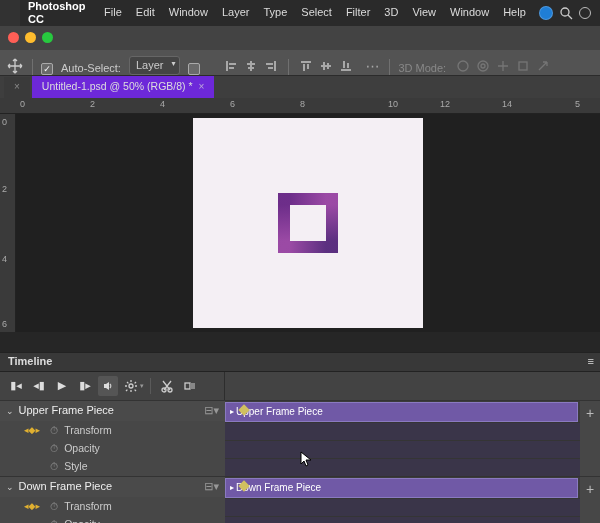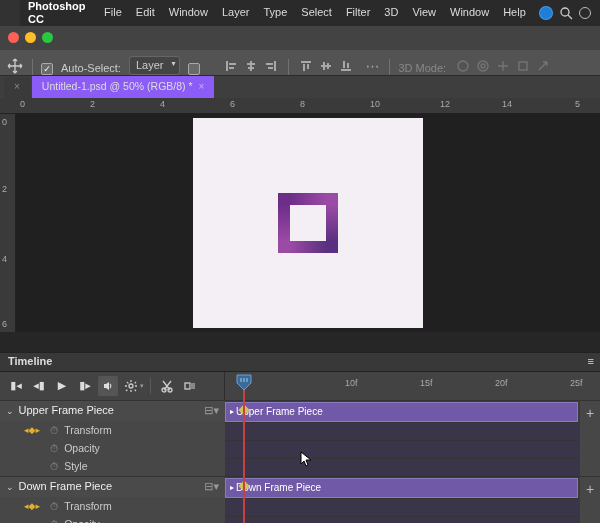--- a/index.html
+++ b/index.html
@@ -22,21 +22,21 @@
   .move-icon svg { display:block;}
   .chk { width:12px; height:12px; border:1px solid #aaa; border-radius:2px; display:inline-flex; align-items:center; justify-content:center; background:#6a6a6a;}
   .chk.on::after { content:"✓"; font-size:9px; color:#fff;}
   .sel { padding:2px 16px 2px 6px; background:#444; border:1px solid #666; border-radius:3px; position:relative;}
   .sel::after { content:"▾"; position:absolute; right:4px; top:2px; font-size:8px; color:#ccc;}
   .optbar .icn { width:18px; height:18px; display:flex; align-items:center; justify-content:center; opacity:.7;}
   .optbar .group { display:flex; gap:2px;}
   .bar-sep { width:1px; height:16px; background:#707070;}
   
   .tabs { height:22px; background:#3e3e3e; display:flex; align-items:flex-end; padding-left:4px;}
-  .tab { padding:4px 10px 5px; background:#8b5cf6; color:#ddd; font-size:10.5px; display:flex; align-items:center; gap:6px; margin-right:2px;}
+  .tab { padding:4px 10px 5px; background:#6d28d9; color:#ddd; font-size:10.5px; display:flex; align-items:center; gap:6px; margin-right:2px;}
   .tab.inactive { background:#3a3a3a; color:#aaa;}
   .tab .x { font-size:10px; opacity:.7;}
   
   .workspace { position:relative; height:254px; background:#262626;}
   .ruler-h { height:16px; background:#3a3a3a; border-bottom:1px solid #222; position:relative;}
   .ruler-h span { position:absolute; top:1px; color:#aaa; font-size:9px;}
   .ruler-v { width:16px; background:#3a3a3a; border-right:1px solid #222; position:absolute; left:0; top:16px; bottom:20px; z-index:2;}
   .ruler-v span { position:absolute; left:2px; color:#aaa; font-size:9px;}
   .canvas-area { position:absolute; left:16px; right:0; top:16px; bottom:20px; background:#202020; display:flex; align-items:center; justify-content:center;}
   .artboard { width:230px; height:210px; background:#f4eff4; display:flex; align-items:center; justify-content:center;}
@@ -221,21 +221,21 @@
   </div>
 </div>
 
 <div class="workspace">
   <div class="ruler-h">
     <span style="left:20px">0</span>
     <span style="left:90px">2</span>
     <span style="left:160px">4</span>
     <span style="left:230px">6</span>
     <span style="left:300px">8</span>
-    <span style="left:370px">10</span>
+    <span style="left:388px">10</span>
     <span style="left:440px">12</span>
     <span style="left:502px">14</span>
     <span style="left:575px">5</span>
   </div>
   <div class="ruler-v">
     <span style="top:3px">0</span>
     <span style="top:70px">2</span>
     <span style="top:140px">4</span>
     <span style="top:205px">6</span>
   </div>
@@ -281,33 +281,20 @@
             <path d="M4 11L11 2M10 11L3 2" class="ico-line"></path>
           </svg>
       </span>
       <span class="btn">
         <svg width="14" height="14">
             <rect x="2" y="4" width="5" height="6" class="ico-line"></rect>
             <rect x="7" y="4" width="5" height="6" fill="#888"></rect>
           </svg>
       </span>
     </div>
-    <div class="tl-ruler">
-      <div class="playhead">
-        <svg width="16" height="18">
-            <path d="M1 1h14v8l-7 7-7-7z" fill="#3a6a9a" stroke="#6aa0d0"></path>
-            <path d="M5 4v4M8 4v4M11 4v4" stroke="#aac8e8" stroke-width="1"></path>
-          </svg>
-        <div class="line"></div>
-      </div>
-      <span class="tick" style="left:120px">10f</span>
-      <span class="tick" style="left:195px">15f</span>
-      <span class="tick" style="left:270px">20f</span>
-      <span class="tick" style="left:345px">25f</span>
-    </div>
   </div>
 
   <div class="layer-row">
     <div class="lbl">
       <div class="head">
         <span class="chv">⌄</span>
         <span class="nm">Upper Frame Piece</span>
         <span class="opt">⊟▾</span>
       </div>
       <div class="prop">

